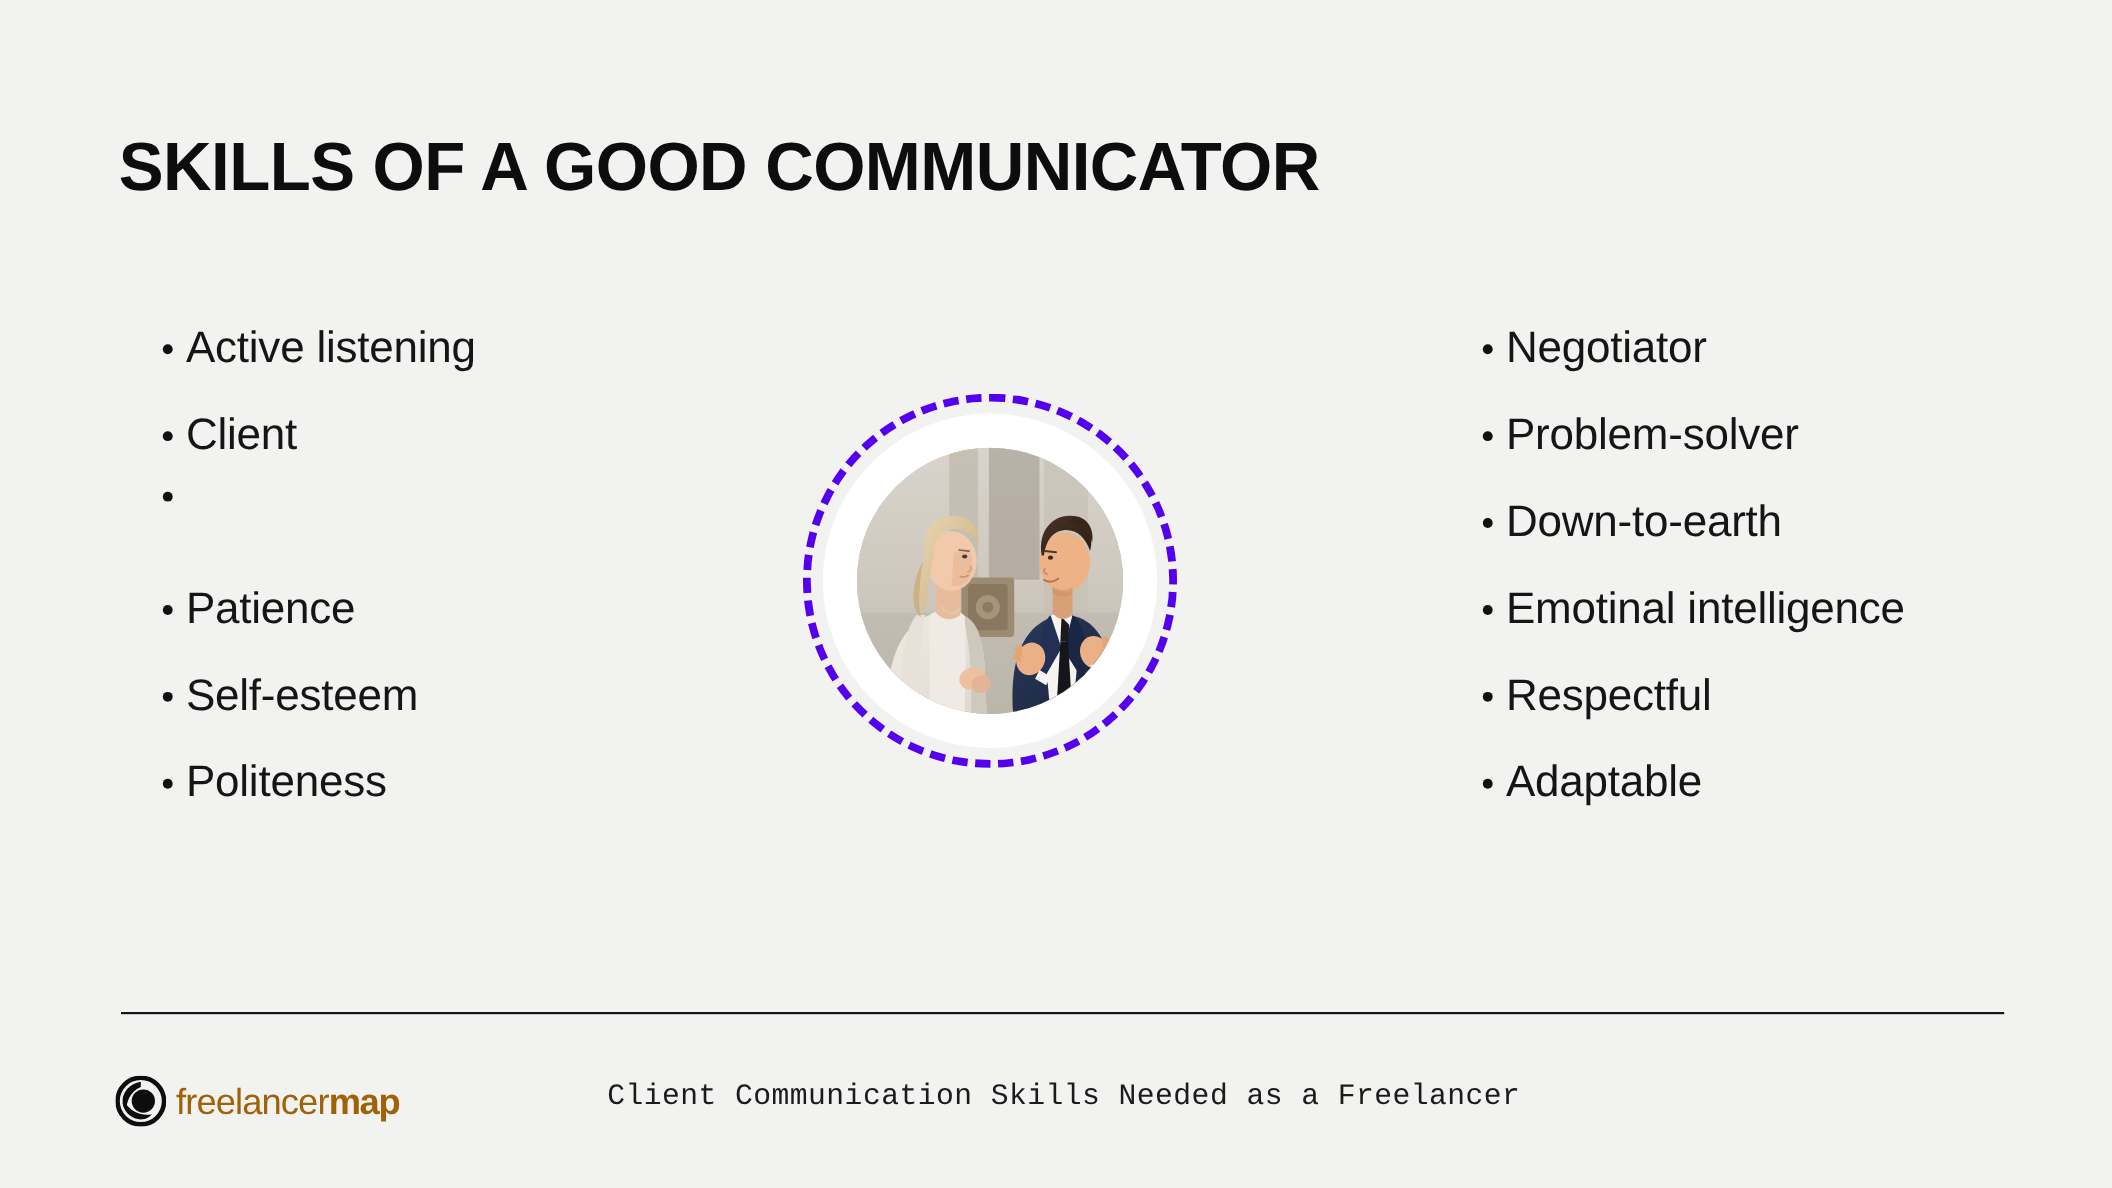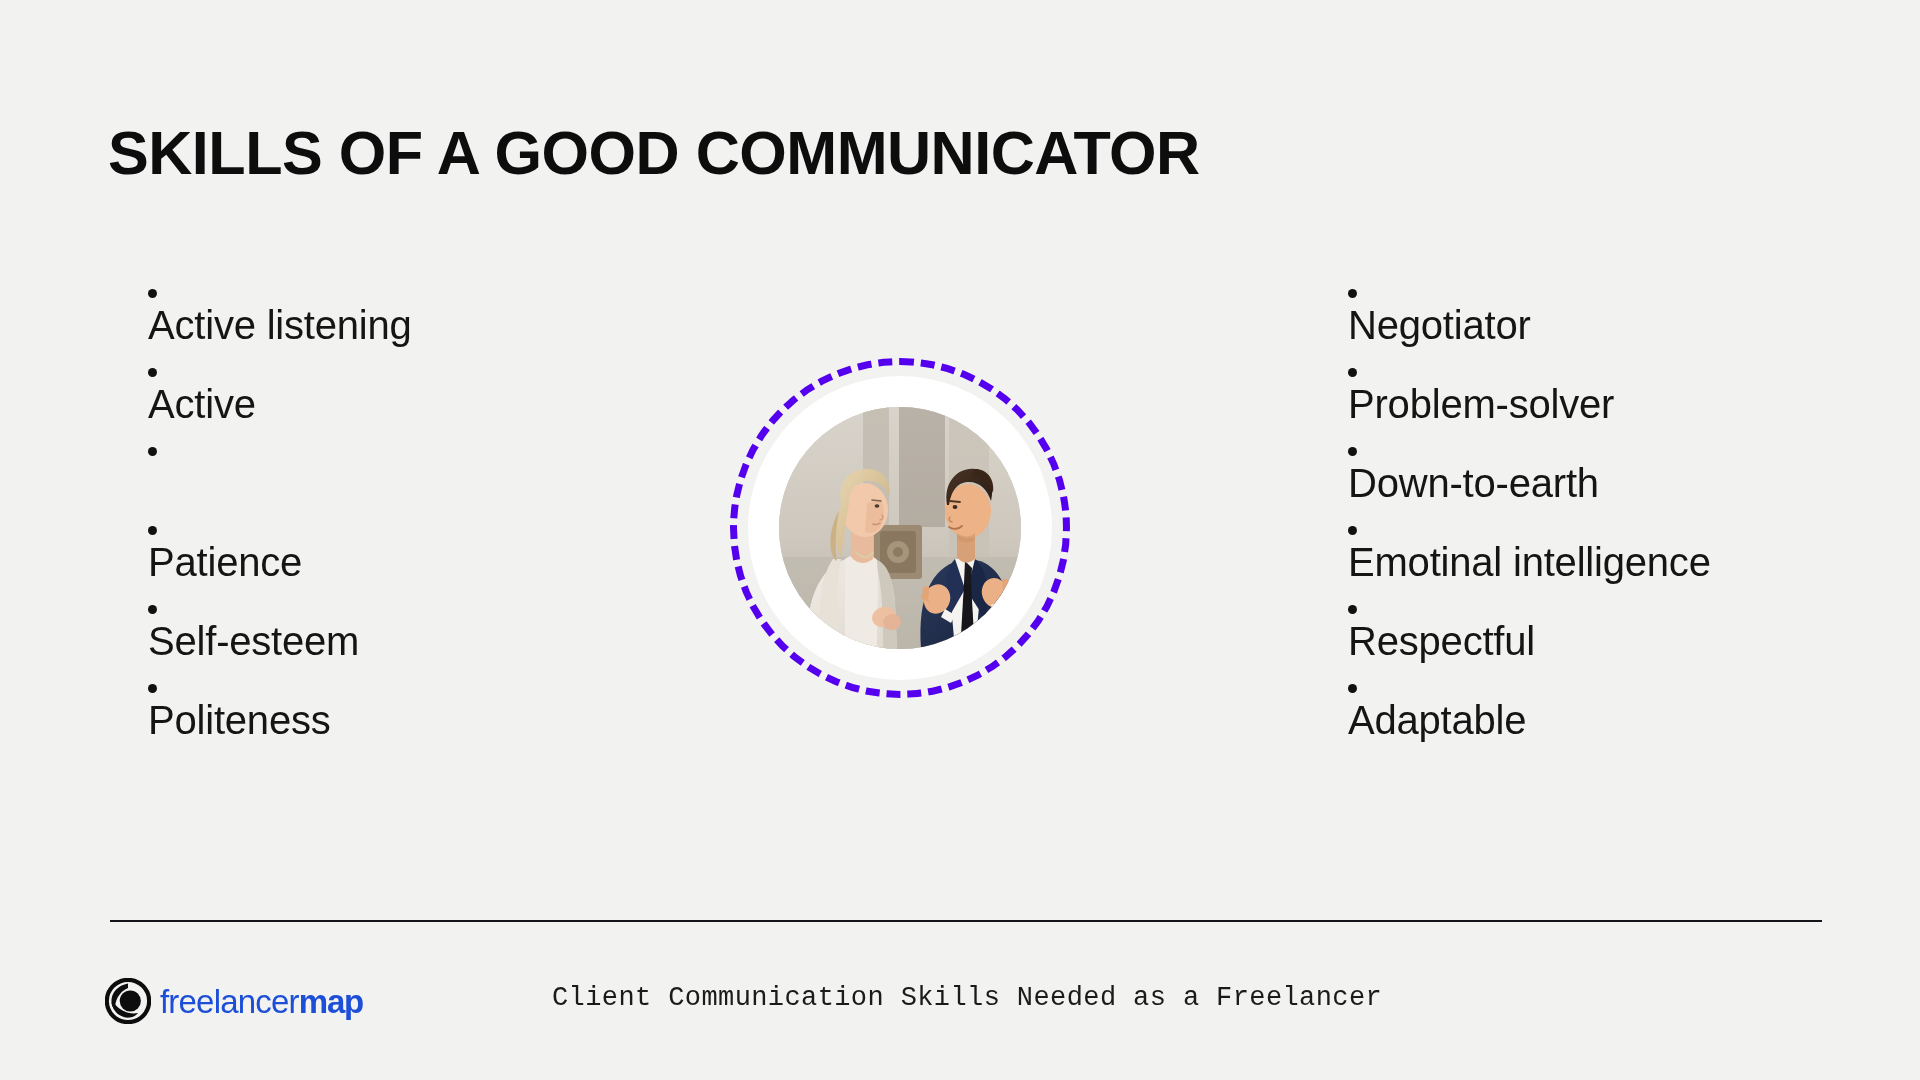--- a/index.html
+++ b/index.html
@@ -48,21 +48,20 @@
     top: 296px;
   }
   .col-left  { left: 148px;  width: 560px; }
   .col-right { left: 1348px; width: 560px; }
 
   .bullet-row {
     display: flex;
     align-items: baseline;
     height: 79px;
     white-space: nowrap;
-    flex-direction: column;
   }
   .bullet-dot {
     width: 9px;
     height: 9px;
     border-radius: 50%;
     background: #111111;
     margin-right: 12px;
     flex: none;
     position: relative;
     top: -7px;
@@ -129,21 +128,21 @@
     align-items: center;
     height: 46px;
   }
   .logo-mark { width: 46px; height: 46px; flex: none; display: block; }
   .logo-word {
     margin-left: 9px;
     font-family: "Liberation Sans", sans-serif;
     font-size: 33px;
     line-height: 1;
     letter-spacing: -0.8px;
-    color: #1d4ed8;
+    color: #a16207;
     white-space: nowrap;
   }
   .logo-word .lw-b { font-weight: bold; letter-spacing: -1.2px; }
   .logo-word .lw-r { font-weight: 400; }
 
   .footer-caption {
     position: absolute;
     left: 552px;
     top: 985px;
     font-family: "Liberation Mono", "DejaVu Sans Mono", monospace;
@@ -164,21 +163,21 @@
 
   <div class="col col-left">
 
     <div class="bullet-row">
       <span class="bullet-dot"></span>
       <span class="bullet-text">Active listening</span>
     </div>
 
     <div class="bullet-row">
       <span class="bullet-dot"></span>
-      <span class="bullet-text">Active</span>
+      <span class="bullet-text">Client</span>
     </div>
 
     <div class="bullet-row">
       <span class="bullet-dot"></span>
     </div>
 
     <div class="bullet-row">
       <span class="bullet-dot"></span>
       <span class="bullet-text">Patience</span>
     </div>

